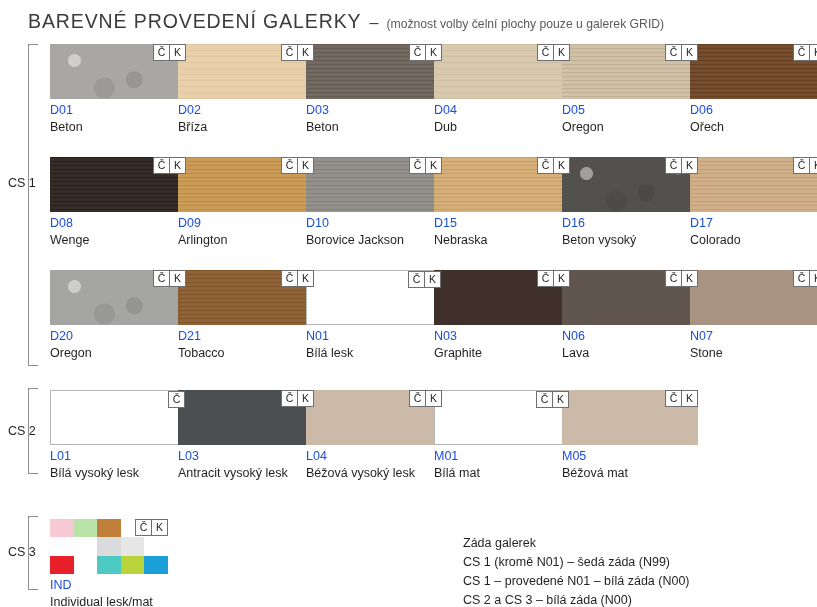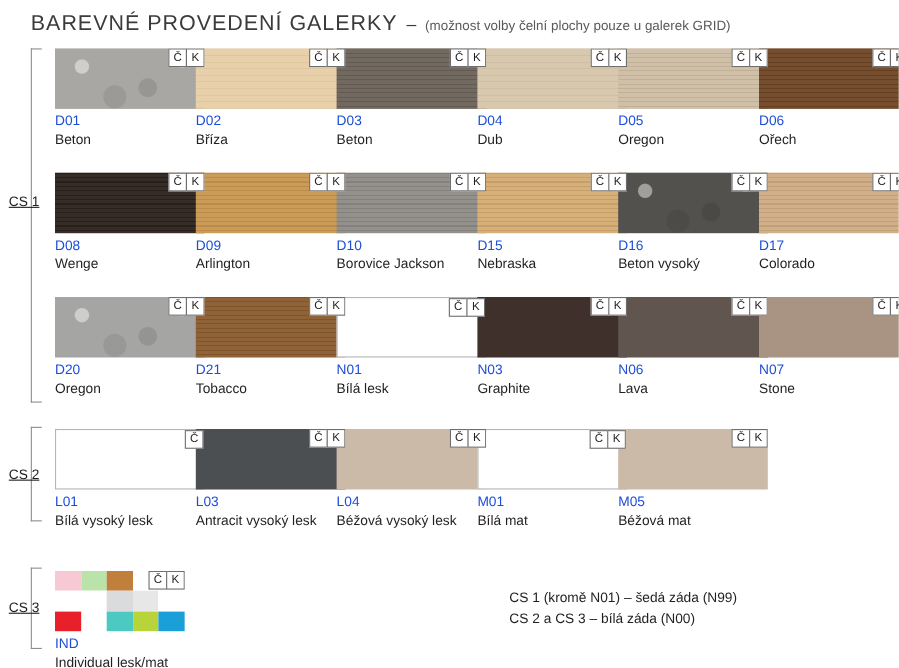--- a/index.html
+++ b/index.html
@@ -26,21 +26,20 @@
   .title-sub{
     font-size:12.2px;
     color:#5a5a5a;
   }
 
   
   .grp-label{
     position:absolute;
     font-size:12.5px;
     color:#231f20;
-    text-decoration:underline;
   }
   .bracket{
     position:absolute;
     border-left:1.2px solid #8d8d8d;
     border-top:1.2px solid #8d8d8d;
     border-bottom:1.2px solid #8d8d8d;
     width:9px;
   }
 
   
@@ -410,15 +409,17 @@
     <div class="badges">
       <div class="badge">Č</div>
       <div class="badge">K</div>
     </div>
   </div>
   <div class="code">IND</div>
   <div class="name">Individual lesk/mat</div>
 </div>
 
 <div class="info" style="left:463px;top:534px;">
+  <div>Záda galerek</div>
   <div>CS 1 (kromě N01) – šedá záda (N99)</div>
+  <div>CS 1 – provedené N01 – bílá záda (N00)</div>
   <div>CS 2 a CS 3 – bílá záda (N00)</div>
 </div>
 
 </body></html>

